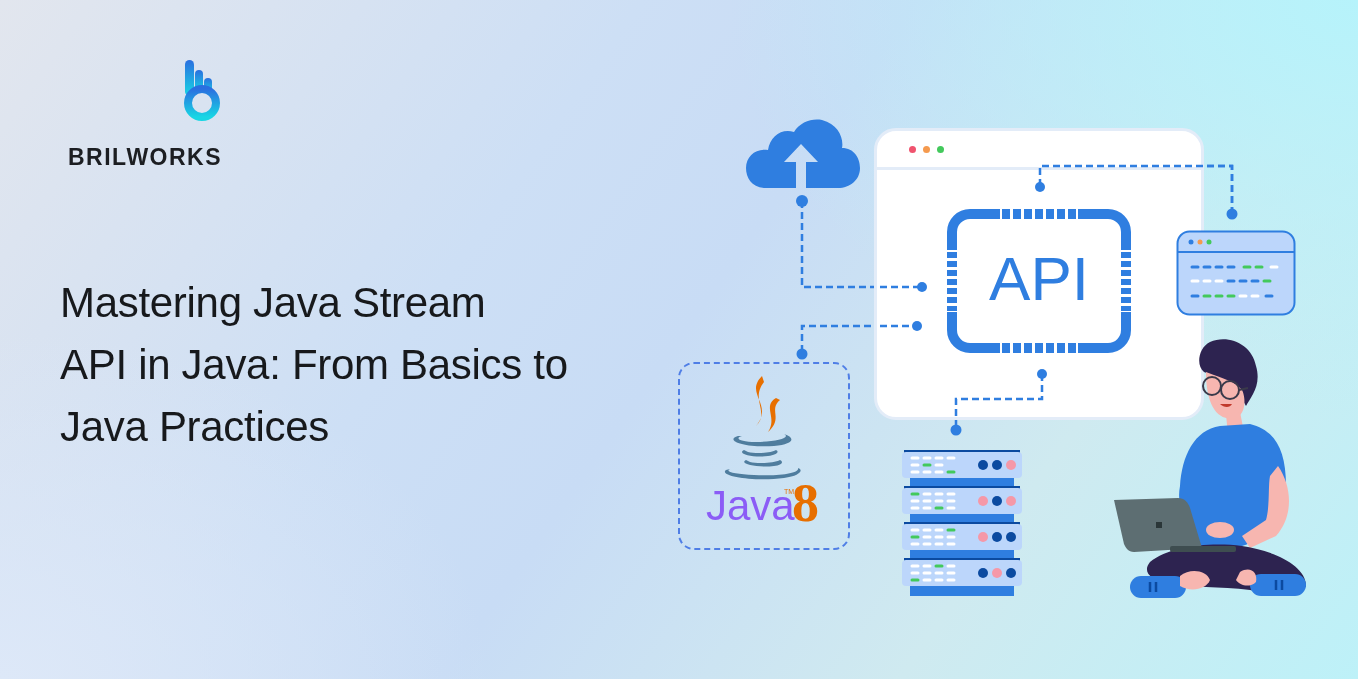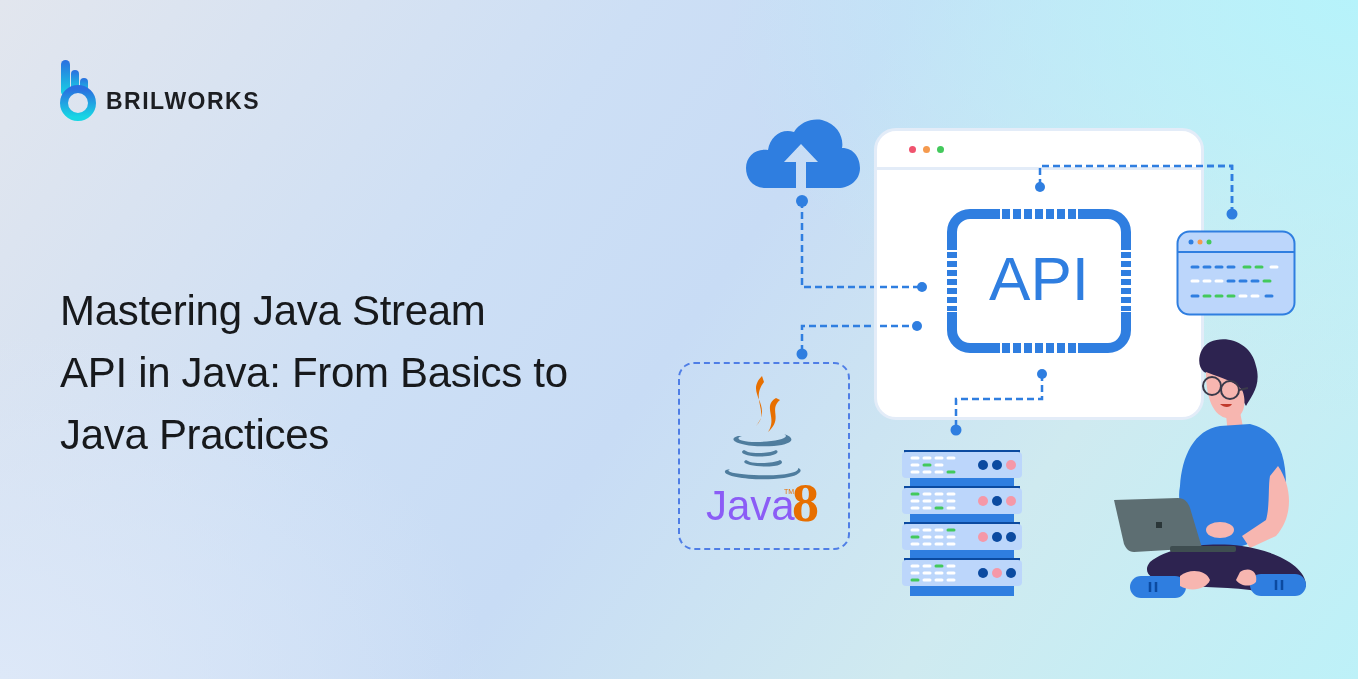--- a/index.html
+++ b/index.html
@@ -4,24 +4,24 @@
 <style>
   html, body { margin:0; padding:0; }
   body { width:1358px; height:679px; overflow:hidden; position:relative;
     font-family:"Liberation Sans", sans-serif;
     background:
       radial-gradient(ellipse 900px 600px at 1358px 0px, #b6f3fb 0%, rgba(182,243,251,0) 70%),
       radial-gradient(ellipse 700px 500px at 0px 679px, #dde8f8 0%, rgba(221,232,248,0) 70%),
       linear-gradient(125deg, #e2e6ee 0%, #cddff5 35%, #c8dcf5 50%, #cfeaf0 75%, #bdf1f8 100%);
   }
   .abs { position:absolute; }
-  .logo { left:60px; top:58px; display:flex; align-items:center; }
+  .logo { left:60px; top:58px; display:flex; align-items:flex-end;flex-direction:column; }
   .logo-mark { width:38px; height:64px; }
   .logo-text { font-weight:700; font-size:23px; letter-spacing:1.5px; color:#1c1e22; margin-left:8px; margin-top:22px; }
-  .title { left:60px; top:272px; width:620px; font-size:42px; line-height:62px; color:#17191c; font-weight:400; letter-spacing:-0.3px;margin-top:8px; }
+  .title { left:60px; top:272px; width:620px; font-size:42px; line-height:62px; color:#17191c; font-weight:400; letter-spacing:-0.3px; }
   .window { left:874px; top:128px; width:330px; height:292px; background:#fff; border-radius:22px; border:3px solid #e3ecf8; box-sizing:border-box; }
   .window-bar { height:36px; border-bottom:3px solid #e3ecf8; display:flex; align-items:center; padding-left:32px; gap:7px; }
   .dot { width:7px; height:7px; border-radius:50%; }
   .java-box { left:678px; top:362px; width:172px; height:188px; border:2px dashed #4f7ee6; border-radius:16px; box-sizing:border-box; }
   .java-text { position:absolute; left:26px; top:118px; font-size:42px; color:#8b5cf6; font-family:"Liberation Sans", sans-serif; }
   .java-8 { position:absolute; left:112px; top:108px; font-size:54px; font-weight:700; color:#e76f00; font-family:"Liberation Serif", serif; }
   .java-tm { position:absolute; left:104px; top:124px; font-size:7px; color:#e76f00; }
 </style>
 </head>
 <body>

